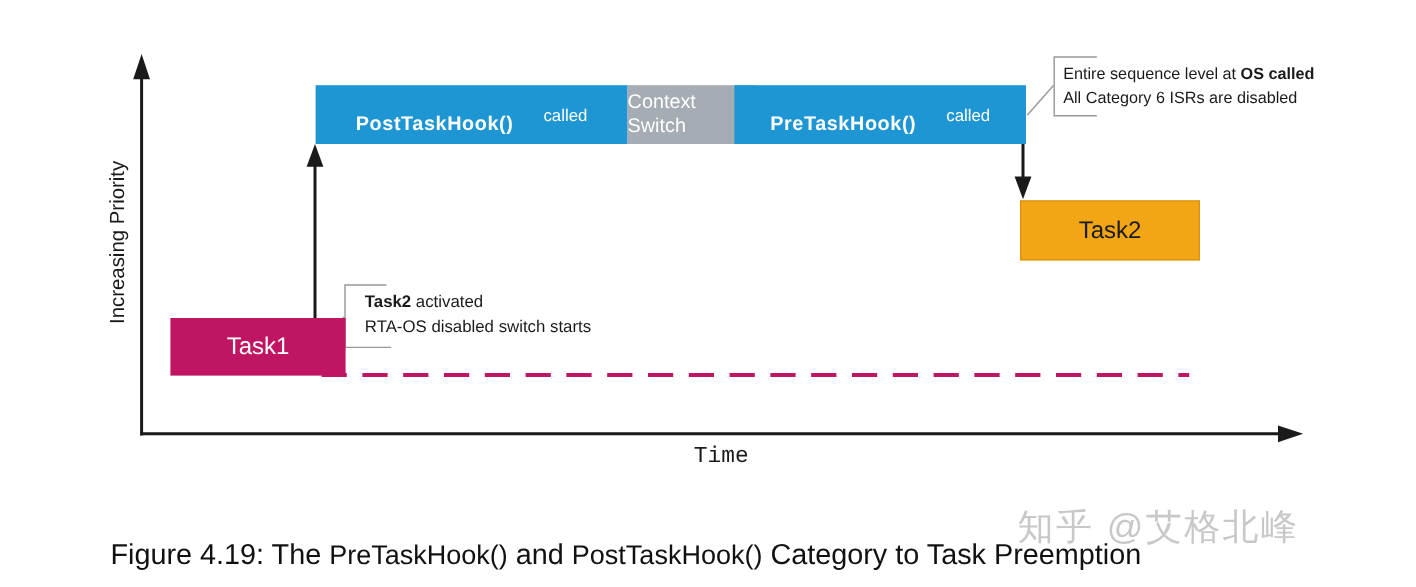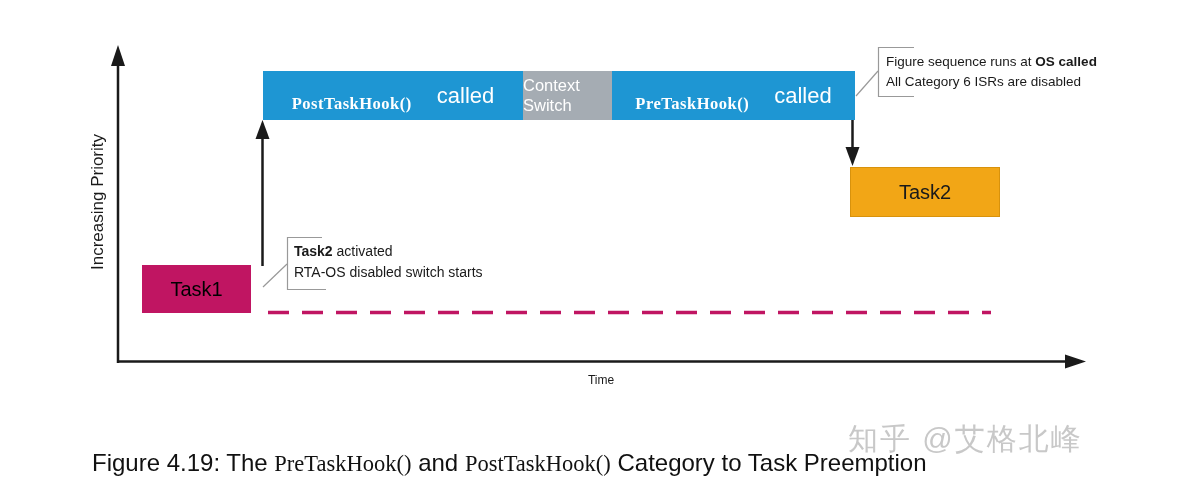--- a/index.html
+++ b/index.html
@@ -25,33 +25,34 @@
   .y-axis-label {
     left: 98px; top: 202px;
     transform: translate(-50%, -50%) rotate(-90deg);
     white-space: nowrap;
     font-size: 17px;
     color: var(--c-ink, #1a1a1a);
   }
   .x-axis-label {
     left: 601px; top: 380px;
     transform: translate(-50%, -50%);
-    font-size: 12px;
+    font-size: 19px;
     color: var(--c-ink, #1a1a1a);
+    font-family: Liberation Mono, monospace;
   }
 
   
   .task-box {
     display: flex; align-items: center; justify-content: center;
     font-size: 20px;
   }
   .task1 {
-    left: 142px; top: 265px; width: 109px; height: 48px;
+    left: 142px; top: 265px; width: 146px; height: 48px;
     background: var(--c-magenta, #c01562);
-    color: #000000;
+    color: #ffffff;
   }
   .task2 {
     left: 850px; top: 167px; width: 150px; height: 50px;
     background: var(--c-orange, #f2a616);
     border: 1px solid #d8920c;
     box-sizing: border-box;
     color: #1a1a1a;
   }
 
   
@@ -63,35 +64,35 @@
   .bar-blue { background: var(--c-blue, #1e96d3); }
   .bar-post { left: 263px; width: 260px; }
   .bar-ctx  {
     left: 523px; width: 107px;
     background: var(--c-gray, #a5acb3);
     font-size: 16.5px; line-height: 1.18;
     text-align: left;
   }
   .bar-pre  { left: 612px; width: 243px; }
   .code {
-    font-family: Liberation Serif, serif;
+    font-family: Liberation Sans, sans-serif;
     font-weight: bold;
     font-size: 16.5px;
     letter-spacing: 0.5px;
     margin-top: 16px;
   }
-  .bar-suffix { font-size: 22px; margin-left: 25px; }
+  .bar-suffix { font-size: 14px; margin-left: 25px; }
 
   
   .callout {
     color: #1a1a1a;
     white-space: nowrap;
   }
   .callout-activation {
-    left: 294px; top: 241px;
+    left: 304px; top: 241px;
     font-size: 14px; line-height: 21px;
   }
   .callout-oslevel {
     left: 886px; top: 52px;
     font-size: 13.5px; line-height: 20px;
   }
 
   
   .caption {
     left: 92px; top: 449px;
@@ -166,21 +167,21 @@
   <div class="abs task-box task2">
     <span>Task2</span>
   </div>
 
   <div class="abs callout callout-activation">
     <div><b>Task2</b><span> activated</span></div>
     <div>RTA-OS disabled switch starts</div>
   </div>
 
   <div class="abs callout callout-oslevel">
-    <div><span>Figure sequence runs at </span><b>OS called</b></div>
+    <div><span>Entire sequence level at </span><b>OS called</b></div>
     <div>All Category 6 ISRs are disabled</div>
   </div>
 
   <div class="abs caption">
     <span>Figure 4.19: The </span><span class="code">PreTaskHook()</span><span> and </span><span class="code">PostTaskHook()</span><span> Category to Task Preemption</span>
   </div>
 
   <div class="abs watermark">知乎 @艾格北峰</div>
 
 </div>

